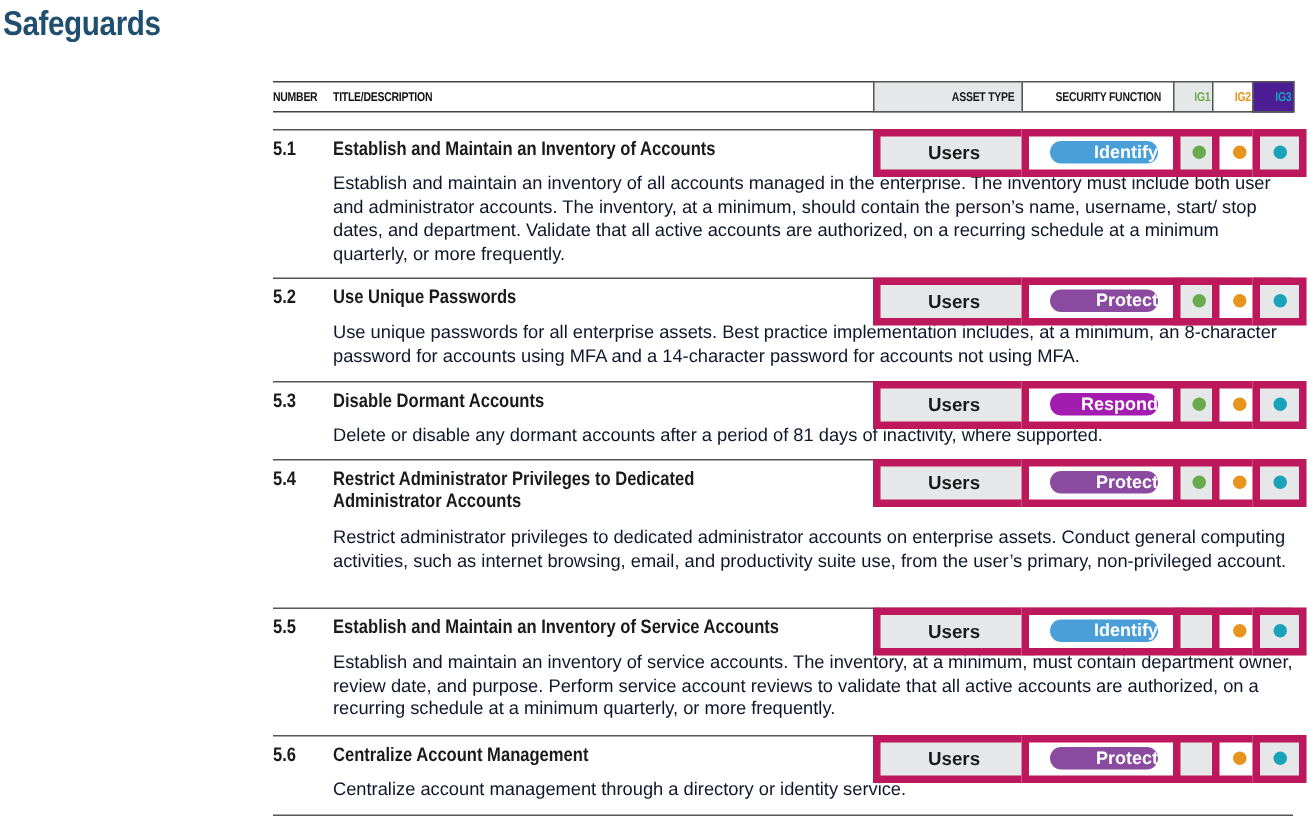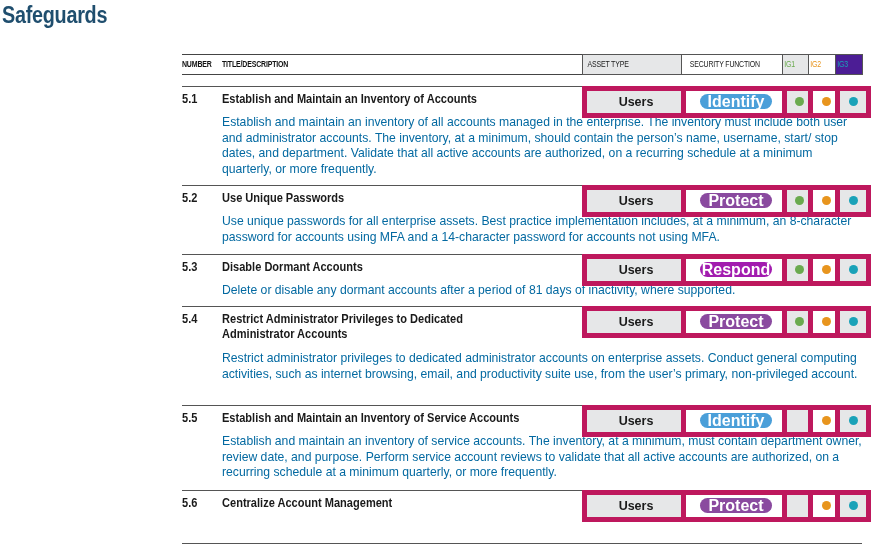--- a/index.html
+++ b/index.html
@@ -1,34 +1,34 @@
 <!DOCTYPE html>
 <html><head>
 <meta charset="utf-8">
 <style>
   html, body { margin: 0; padding: 0; background: #ffffff; }
   body { width: 872px; height: 552px; position: relative; overflow: hidden; font-family: "Liberation Sans", sans-serif; color: #1a1a1a; }
   .page-title { position: absolute; left: 2px; top: 2px; font-family: "Liberation Sans", sans-serif; font-weight: bold; font-size: 23px; color: #1f4e6e; letter-spacing: -0.3px; transform: scaleX(0.86); transform-origin: left top; }
   .table { position: absolute; left: 182px; top: 54px; width: 680px; }
   .hdr { position: relative; height: 19px; border-top: 1.5px solid #444; border-bottom: 1.5px solid #444; }
   .hdr .h { position: absolute; top: 0; height: 19px; line-height: 19px; font-size: 8.5px; font-weight: bold; color: #111; font-family: "Liberation Sans", sans-serif; letter-spacing: -0.2px; transform: scaleX(0.82); transform-origin: left center; white-space: nowrap; }
-  .hdr .cell { position: absolute; top: -1.5px; height: 19px; border: 1px solid #555; box-sizing: content-box; text-align: left; line-height: 19px; font-size: 8.5px; font-weight: normal; letter-spacing: -0.2px; }
+  .hdr .cell { position: absolute; top: -1.5px; height: 19px; border: 1px solid #555; box-sizing: content-box; text-align: right; line-height: 19px; font-size: 8.5px; font-weight: bold; letter-spacing: -0.2px; }
   .hdr .cell span { display: inline-block; transform: scaleX(0.82); }
   .row { position: absolute; left: 0; width: 680px; border-top: 1.5px solid #555; }
   .num { position: absolute; left: 0; top: 4px; font-size: 13px; font-weight: bold; transform: scaleX(0.85); transform-origin: left top; }
   .rtitle { position: absolute; left: 40px; top: 4px; width: 390px; font-size: 13px; font-weight: bold; line-height: 15px; transform: scaleX(0.85); transform-origin: left top; }
   .rtitle.wide { width: 330px; }
-  .desc { position: absolute; left: 40px; font-size: 12.2px; line-height: 15.5px; color: #0369a1; width: 640px; }
+  .desc { position: absolute; left: 40px; font-size: 12.2px; line-height: 15.5px; color: #0f172a; width: 640px; }
   .box { position: absolute; top: -1.5px; height: 22px; border: 5px solid #be185d; }
   .asset { left: 400px; width: 98px; background: #e6e7e8; text-align: center; font-weight: bold; font-size: 12.5px; line-height: 22px; }
   .func { left: 499px; width: 100px; background: #fff; }
   .ig1 { left: 600px; width: 25px; background: #e6e7e8; }
   .ig2 { left: 626px; width: 26px; background: #fff; }
   .ig3 { left: 653px; width: 26px; background: #e6e7e8; }
-  .pill { position: absolute; left: 14px; top: 3.5px; width: 72px; height: 15px; border-radius: 8px; color: #fff; font-weight: bold; font-size: 16px; line-height: 15px; text-align: center; }
+  .pill { position: absolute; left: 14px; top: 3.5px; width: 72px; height: 15px; border-radius: 8px; color: #fff; font-weight: bold; font-size: 12px; line-height: 15px; text-align: right; }
   .dot { position: absolute; left: 50%; top: 50%; width: 9px; height: 9px; margin: -4.5px 0 0 -4.5px; border-radius: 50%; }
   .bottom-rule { position: absolute; left: 0; width: 680px; border-top: 1.5px solid #555; }
 </style>
 </head>
 <body>
 
 <div class="page-title">Safeguards</div>
 
 <div class="table">
   <div class="hdr">
@@ -130,20 +130,21 @@
         <span class="dot" style="background:#e8951e;"></span>
       </div>
     <div class="box ig3">
         <span class="dot" style="background:#1aa2b8;"></span>
       </div>
   </div>
 
   <div class="row" style="top:436px;height:52px;">
     <span class="num">5.6</span>
     <span class="rtitle">Centralize Account Management</span>
+    <div class="desc" style="top:28px;">Centralize account management through a directory or identity service.</div>
     <div class="box asset">Users</div>
     <div class="box func">
         <div class="pill" style="background:#8a4a9f;">Protect</div>
       </div>
     <div class="box ig1"></div>
     <div class="box ig2">
         <span class="dot" style="background:#e8951e;"></span>
       </div>
     <div class="box ig3">
         <span class="dot" style="background:#1aa2b8;"></span>

